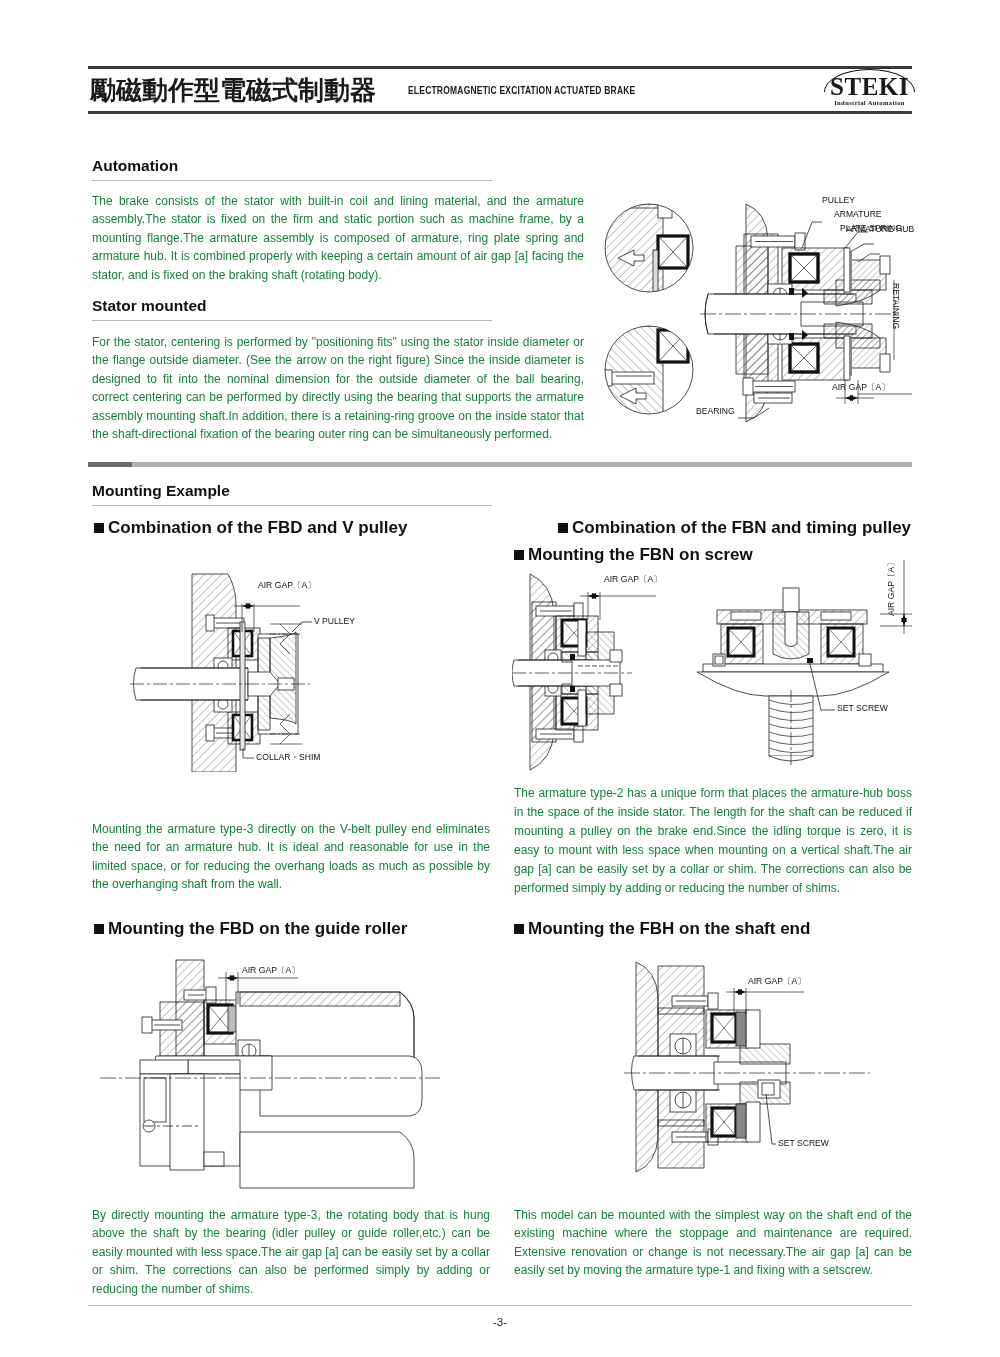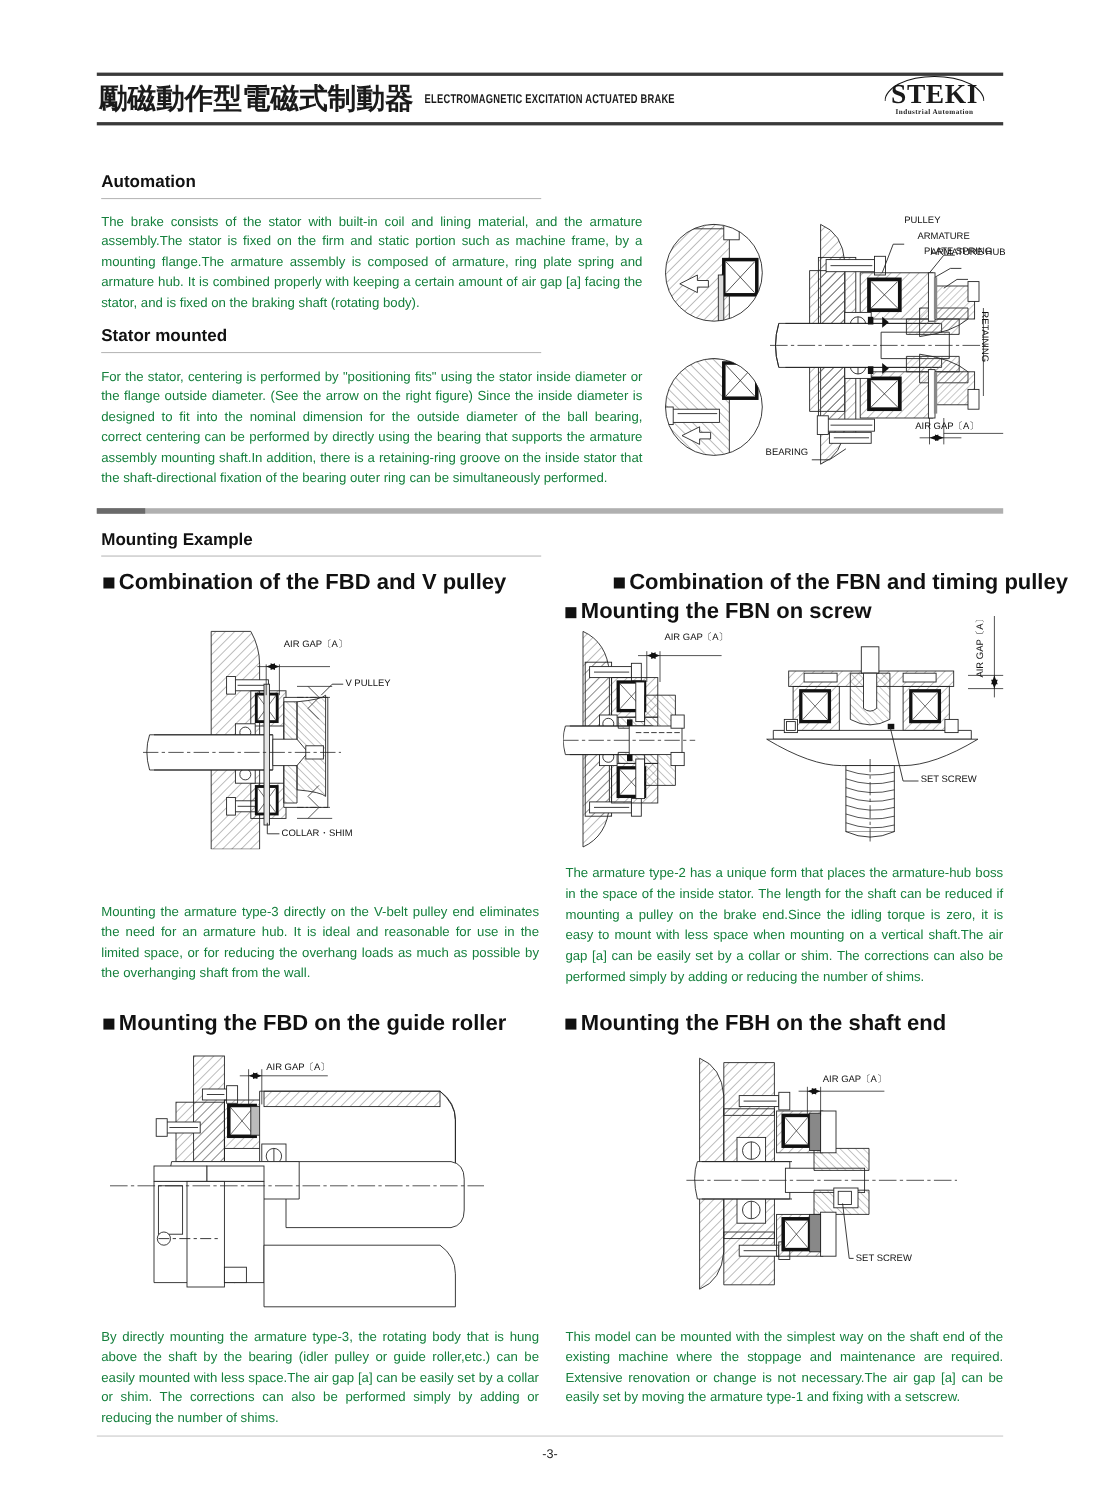--- a/index.html
+++ b/index.html
@@ -12,39 +12,39 @@
     position: relative;
     overflow: hidden;
   }
 
   
   .header {
     position: absolute;
     left: 88px; top: 66px; width: 824px; height: 48px;
     border-top: 3px solid #3a3a3a;
     border-bottom: 3px solid #3a3a3a;
-    display: flex; align-items: center;
+    display: flex; align-items: center; gap: 22px;
   }
   .header-title-cjk {
     font-family: "DejaVu Sans", sans-serif;
     font-size: 26px; font-weight: 700;
     letter-spacing: 0px;
     line-height: 1;
     white-space: nowrap;
     padding-left: 2px;
   }
   .header-title-en {
     font-size: 8.5px; font-weight: 700;
     letter-spacing: .2px;
     margin-left: 10px;
     transform: scaleY(1.35);
     white-space: nowrap;
   }
   .logo {
-    margin-left: auto; margin-right: 20px;
+    margin-left: auto; margin-right: 0;
     text-align: center; line-height: 1;
   }
   .logo-mark {
     font-family: "Liberation Serif", serif;
     font-size: 25px; font-weight: 700;
     letter-spacing: .5px;
     position: relative; display: inline-block;
     padding: 0 3px;
   }
   .logo-mark::before {
@@ -81,21 +81,21 @@
     position: absolute;
     font-size: 12px;
     line-height: 18.4px;
     text-align: justify;
     color: #15803d;
   }
 
   
   .sub-head {
     position: absolute;
-    font-size: 20px; font-weight: 700; color: #111;
+    font-size: 17px; font-weight: 700; color: #111;
     white-space: nowrap;
     display: flex; align-items: center; justify-content: space-between;
   }
   .sub-head .bullet {
     display: inline-block;
     width: 10px; height: 10px; background: #111;
     margin-right: 4px;
   }
 
   

